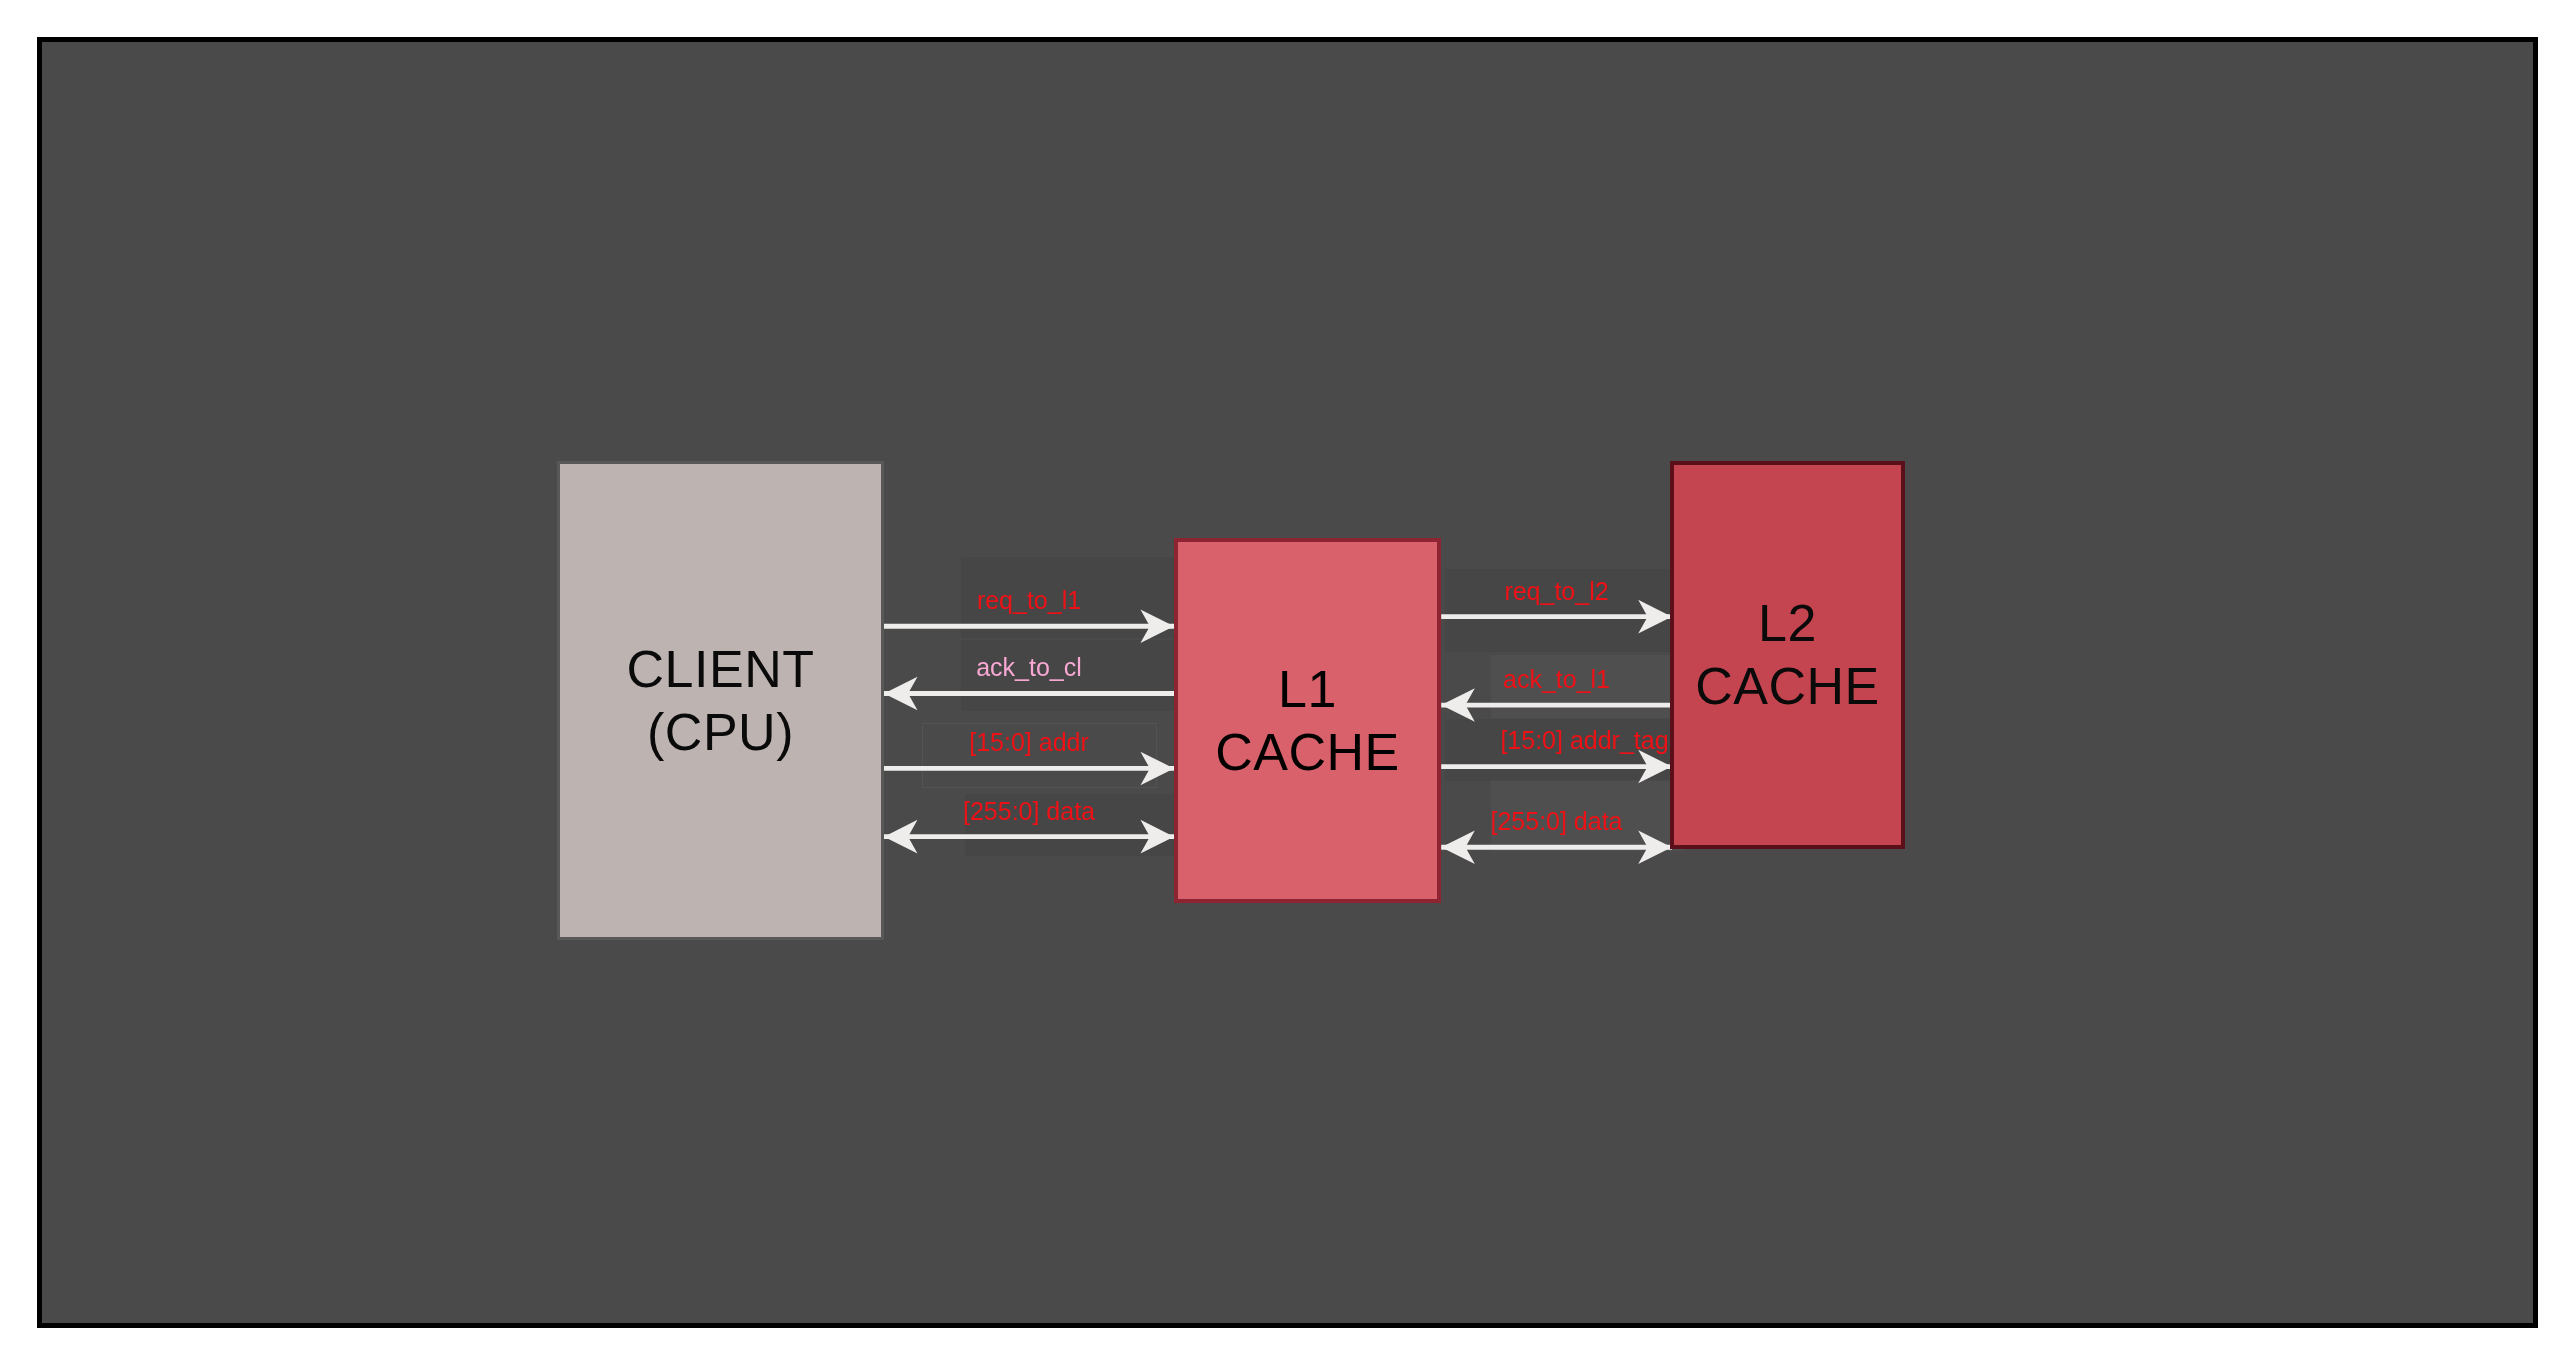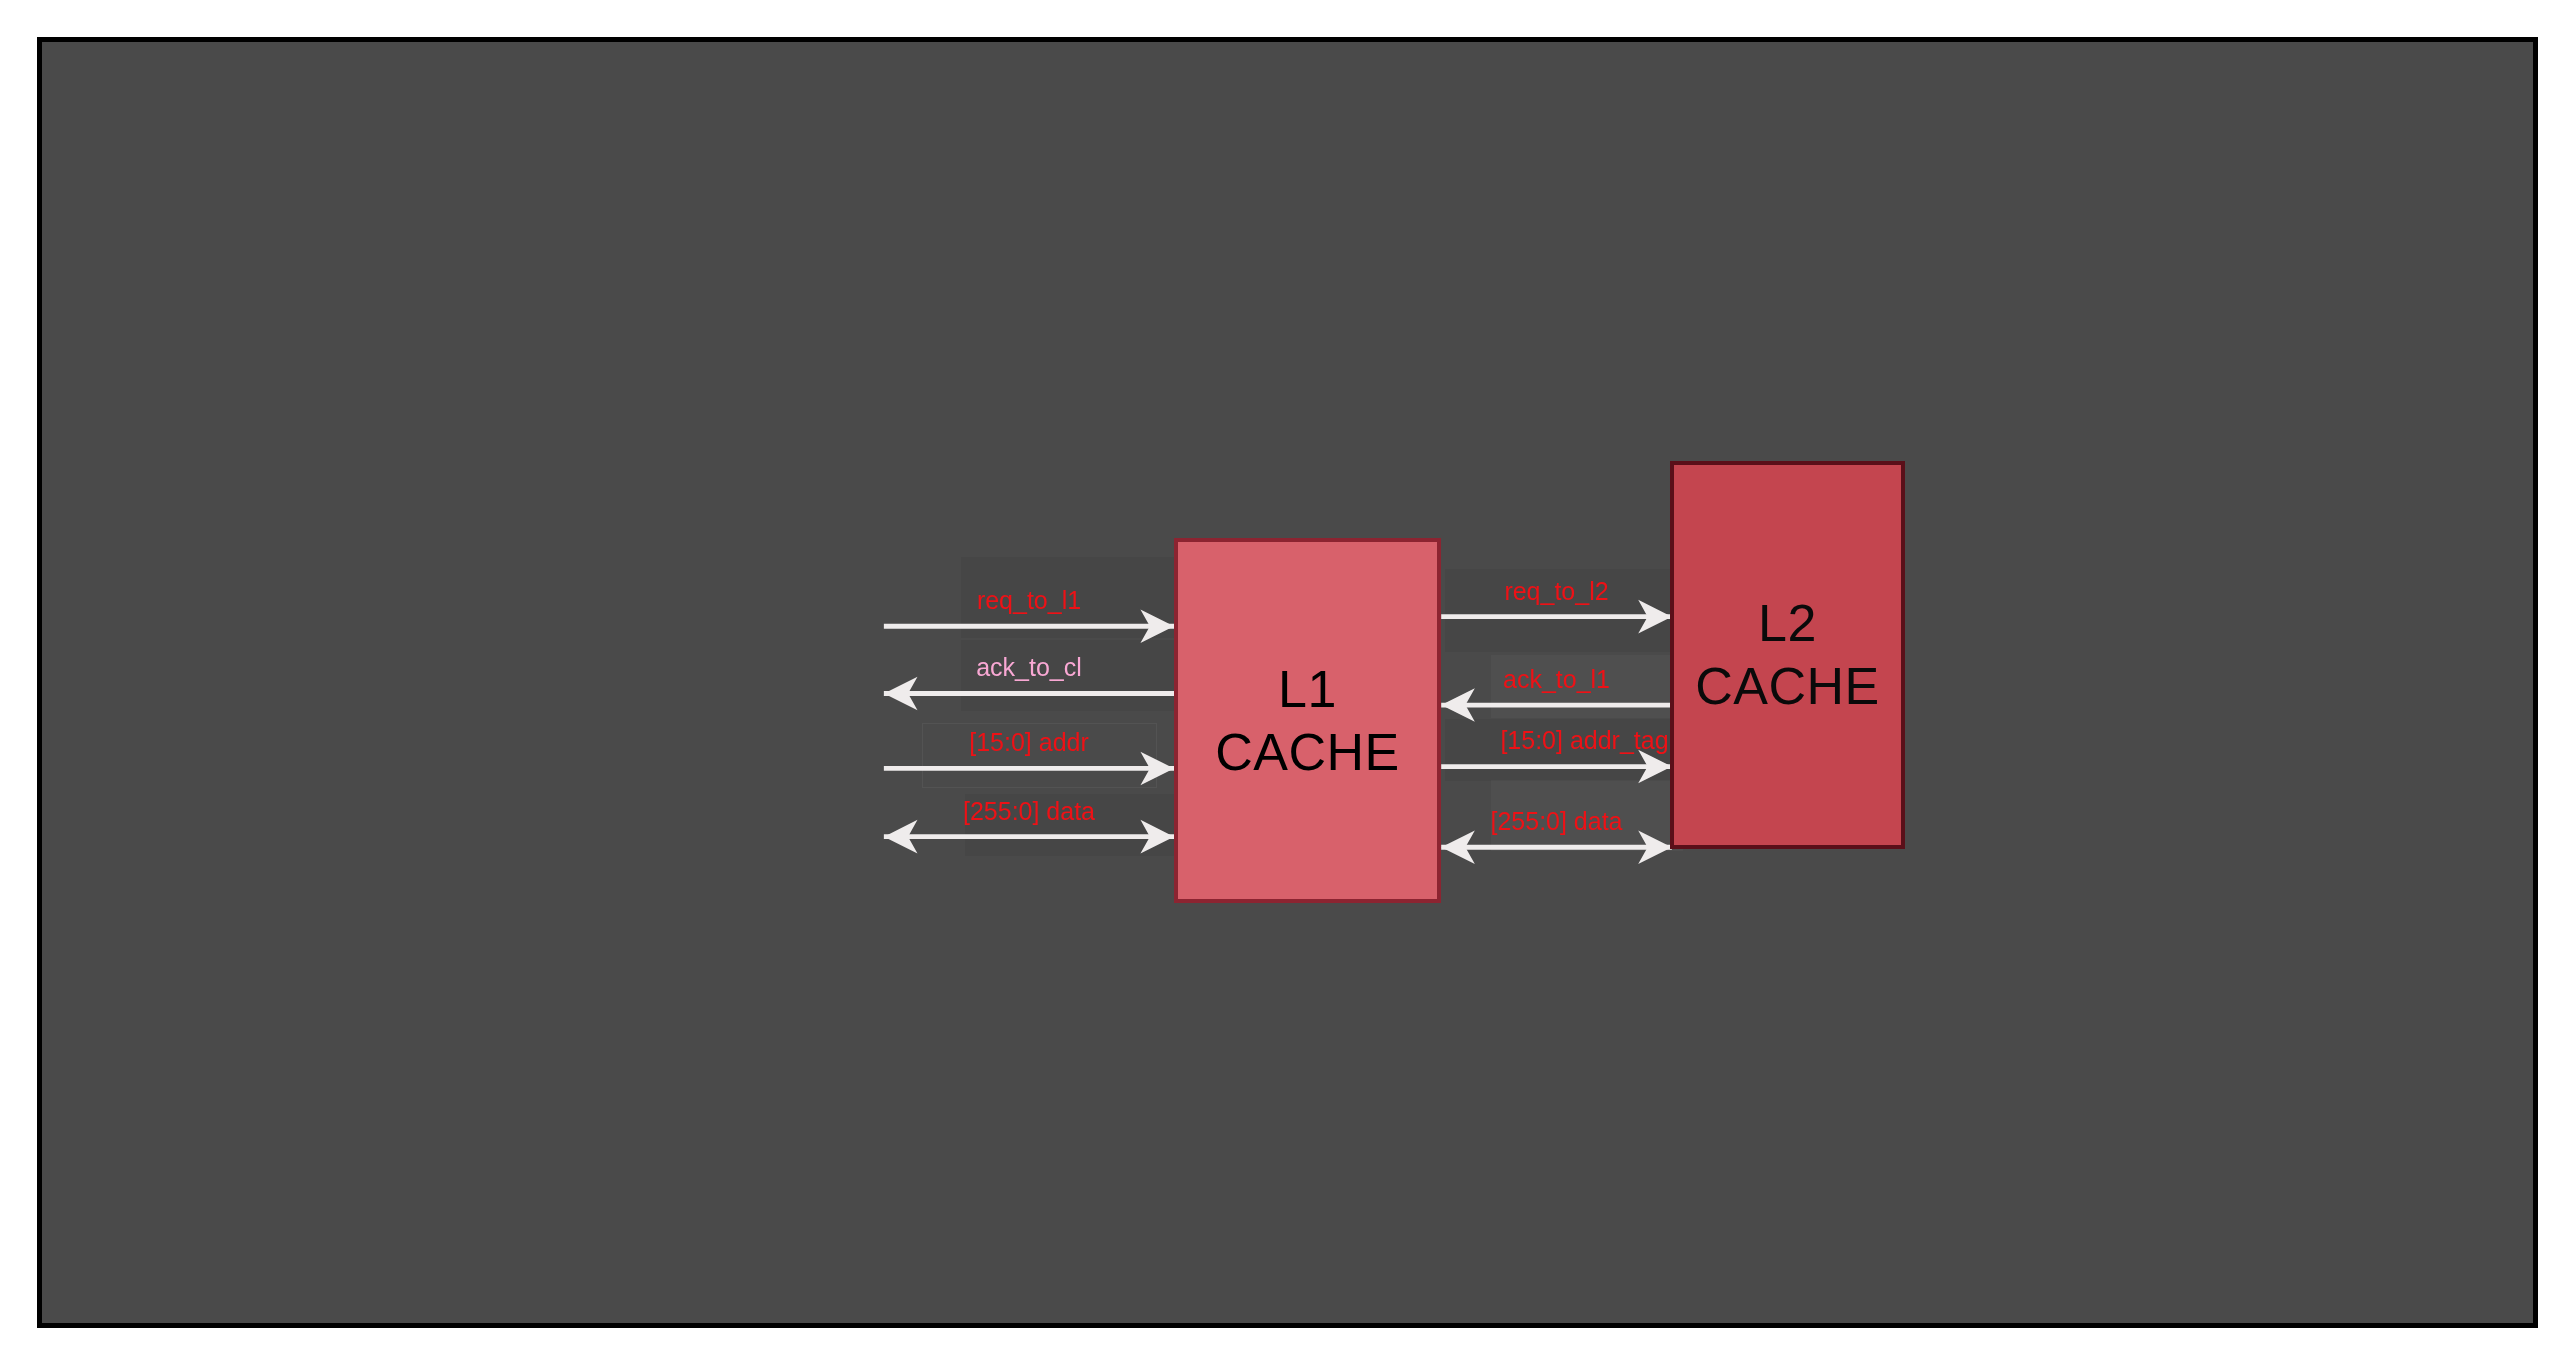--- a/index.html
+++ b/index.html
@@ -134,20 +134,24 @@
     <div class="sig sigL lr1" style="color: rgb(238, 17, 22);">req_to_l1</div>
     <div class="sig sigL lr2" style="color: #f9a8d4;">ack_to_cl</div>
     <div class="sig sigL lr3" style="color: rgb(238, 17, 22);">[15:0] addr</div>
     <div class="sig sigL lr4" style="color: rgb(238, 17, 22);">[255:0] data</div>
 
     <div class="sig sigR rr1" style="color: rgb(238, 17, 22);">req_to_l2</div>
     <div class="sig sigR rr2" style="color: rgb(238, 17, 22);">ack_to_l1</div>
     <div class="sig sigR rr3" style="color: rgb(238, 17, 22); margin-left: 28px;">[15:0] addr_tag</div>
     <div class="sig sigR rr4" style="color: rgb(238, 17, 22);">[255:0] data</div>
 
+    <div class="block block-client" style="background: rgb(189, 180, 178); border-color: rgb(88, 88, 88); color: rgb(10, 10, 10);">
+      <span class="block-line">CLIENT</span>
+      <span class="block-line">(CPU)</span>
+    </div>
 
     <div class="block block-l1" style="background: rgb(216, 97, 107); border-color: rgb(140, 36, 49); color: #000000;">
       <span class="block-line">L1</span>
       <span class="block-line">CACHE</span>
     </div>
 
     <div class="block block-l2" style="background: rgb(196, 69, 79); border-color: rgb(90, 15, 25); color: rgb(10, 10, 10);">
       <span class="block-line">L2</span>
       <span class="block-line">CACHE</span>
     </div>

